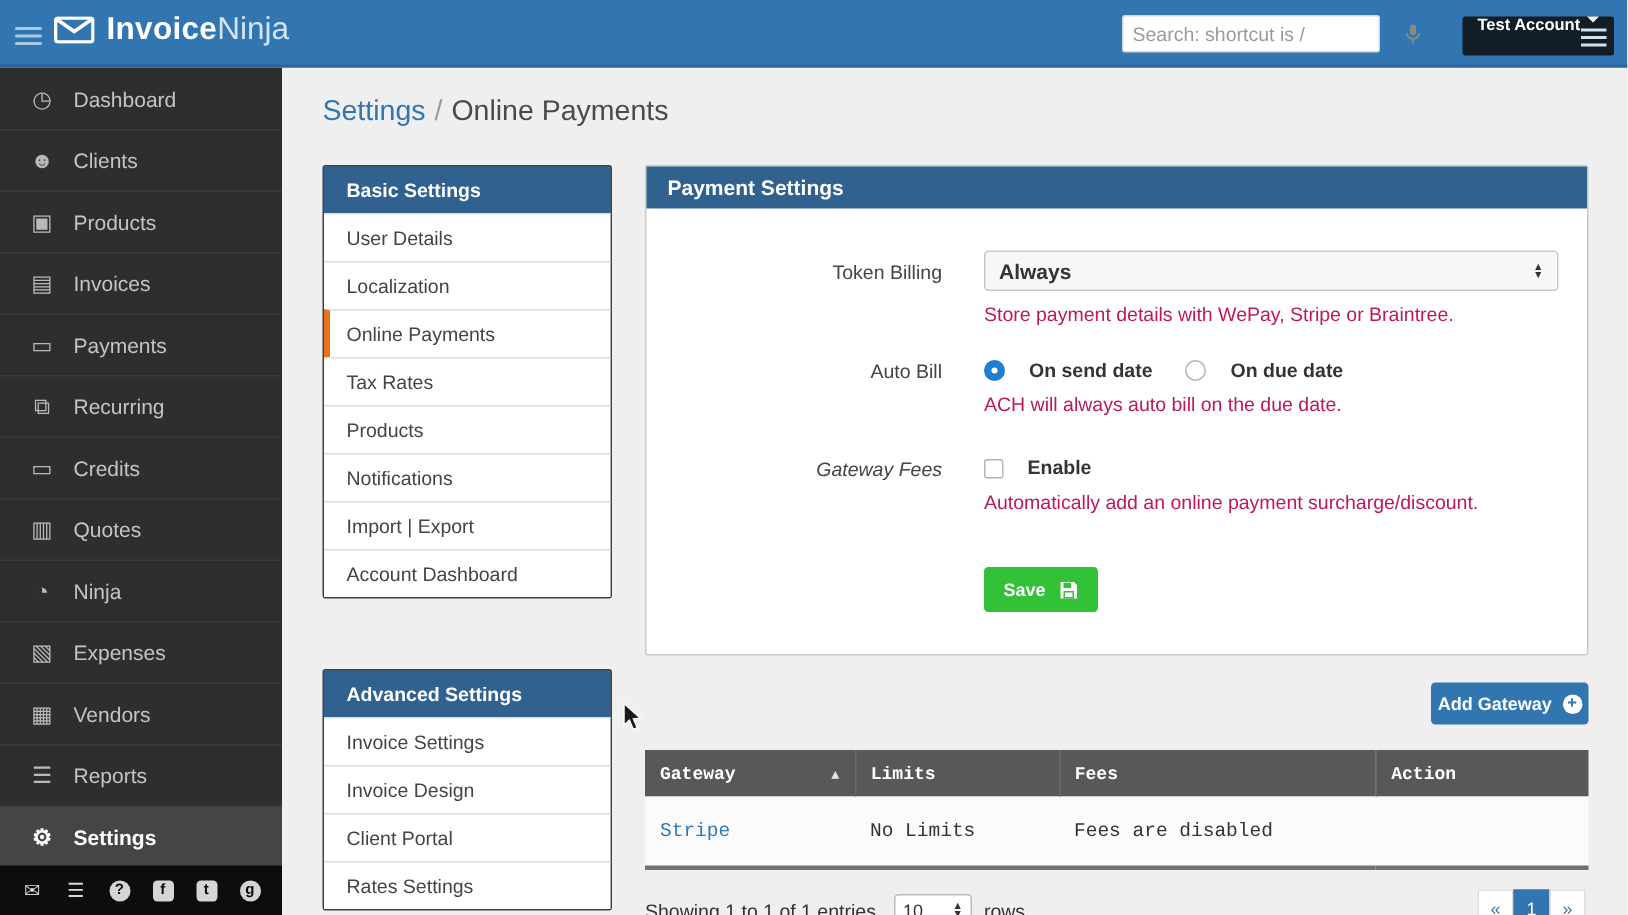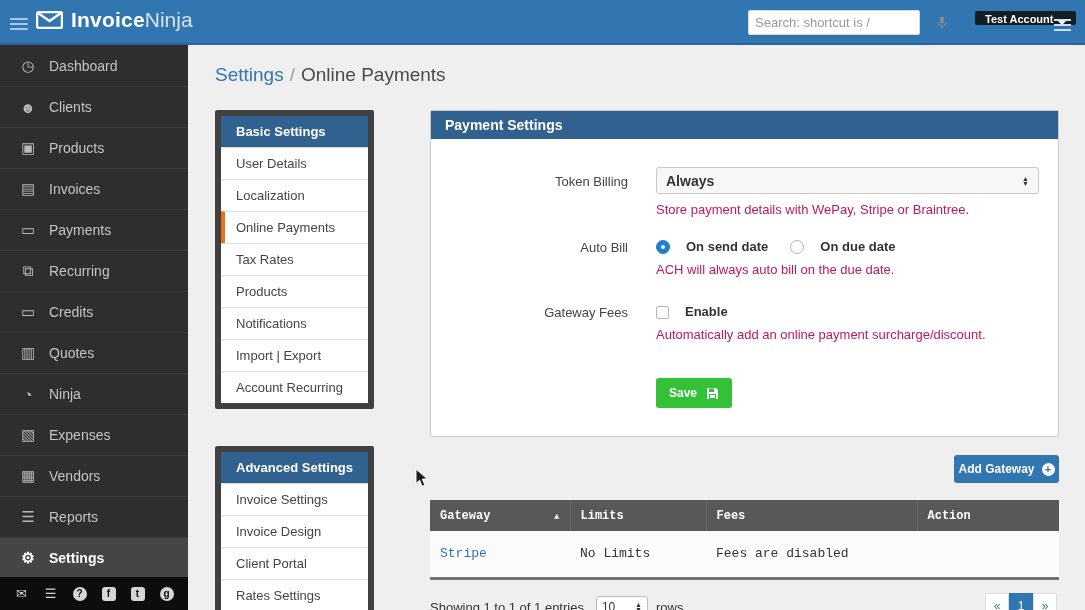--- a/index.html
+++ b/index.html
@@ -12,21 +12,21 @@
   .burger { position:absolute; top:15px; left:10px; width:18px; cursor:pointer; }
   .burger span { display:block; height:2px; margin:3px 0; background:#a9c9e3; border-radius:1px; }
   .brand { position:absolute; top:8px; left:36px; display:flex; align-items:center; }
   .brand svg { margin-right:8px; }
   .brand-bold { color:#ffffff; font-size:21px; font-weight:bold; letter-spacing:.2px; }
   .brand-light { color:#d4e4f1; font-size:21px; font-weight:300; }
   .searchbox { position:absolute; top:10px; left:748px; width:172px; height:25px; background:#fff; border:1px solid #d8d8d8; border-radius:2px; display:flex; align-items:center; }
   .searchbox input { flex:1; border:none; outline:none; font-size:13px; color:#444; padding:0 6px; font-family:"Liberation Sans",sans-serif; background:transparent; }
   .searchbox input::placeholder { color:#9a9a9a; }
   .mic { width:20px; display:flex; justify-content:center; align-items:center; cursor:pointer; }
-  .account-btn { position:absolute; top:11px; left:975px; height:14px; background:#121d26; color:#fff; font-size:11px; font-weight:bold; border:none; border-radius:2px; padding:0 10px; cursor:pointer; display:flex; align-items:flex-end; gap:5px; font-family:"Liberation Sans",sans-serif; }
+  .account-btn { position:absolute; top:11px; left:975px; height:26px; background:#121d26; color:#fff; font-size:11px; font-weight:bold; border:none; border-radius:2px; padding:0 10px; cursor:pointer; display:flex; align-items:flex-start; gap:5px; font-family:"Liberation Sans",sans-serif; }
   .caret-down { display:inline-block; width:0; height:0; border-left:4px solid transparent; border-right:4px solid transparent; border-top:4px solid #fff; }
   .burger-right { position:absolute; top:16px; left:1054px; width:17px; cursor:pointer; }
   .burger-right span { display:block; height:2px; margin:3px 0; background:#cfdfec; }
 
   
   .sidebar { position:absolute; top:45px; left:0; width:188px; height:565px; background:#2e2e2e; }
   .nav-item { height:41px; display:flex; align-items:center; border-top:1px solid #3a3a3a; color:#c4c4c4; font-size:14px; cursor:pointer; }
   .nav-item:first-child { border-top:none; }
   .nav-icon { width:24px; margin-left:16px; margin-right:9px; text-align:center; font-size:15px; color:#b9b9b9; }
   .nav-item.active { background:#454545; color:#ffffff; font-weight:bold; }
@@ -35,21 +35,21 @@
   .foot-icon { color:#d5d5d5; font-size:13px; width:16px; height:16px; display:flex; align-items:center; justify-content:center; cursor:pointer; }
   .foot-badge { background:#d5d5d5; color:#0d0d0d; font-weight:bold; font-size:10px; border-radius:3px; width:14px; height:14px; display:flex; align-items:center; justify-content:center; }
   .foot-badge.round { border-radius:50%; }
 
   
   .breadcrumb { position:absolute; top:64px; left:215px; font-size:19px; }
   .crumb-link { color:#3276b1; text-decoration:none; cursor:pointer; }
   .crumb-sep { color:#9a9a9a; margin:0 6px; }
   .crumb-current { color:#4a4a4a; }
 
-  .menu-card { position:absolute; left:215px; width:159px; background:#737373; border:6px solid #404040; border-radius:2px; }
+  .menu-card { position:absolute; left:215px; width:193px; background:#737373; border:1px solid #404040; border-radius:2px; }
   .menu-card.basic { top:110px; }
   .menu-card.advanced { top:446px; }
   .menu-head { background:#31618f; color:#fff; font-size:13px; font-weight:bold; height:31px; display:flex; align-items:center; padding-left:15px; }
   .menu-item { height:32px; display:flex; align-items:center; padding-left:15px; font-size:13px; color:#444; border-top:1px solid #ddd; cursor:pointer; background:#fff; }
   .menu-item.active { border-left:4px solid #e8731d; padding-left:11px; }
 
   
   .panel { position:absolute; top:110px; left:430px; width:629px; height:327px; background:#fff; border:1px solid #c9c9c9; border-radius:2px; }
   .panel-head { background:#31618f; color:#fff; font-size:14px; font-weight:bold; height:28px; display:flex; align-items:center; padding-left:14px; }
   .form-row { position:absolute; left:0; width:100%; }
@@ -201,21 +201,21 @@
 
   <div class="menu-card basic">
     <div class="menu-head">Basic Settings</div>
     <div class="menu-item">User Details</div>
     <div class="menu-item">Localization</div>
     <div class="menu-item active">Online Payments</div>
     <div class="menu-item">Tax Rates</div>
     <div class="menu-item">Products</div>
     <div class="menu-item">Notifications</div>
     <div class="menu-item">Import | Export</div>
-    <div class="menu-item">Account Recurring</div>
+    <div class="menu-item">Account Dashboard</div>
   </div>
 
   <div class="menu-card advanced">
     <div class="menu-head">Advanced Settings</div>
     <div class="menu-item">Invoice Settings</div>
     <div class="menu-item">Invoice Design</div>
     <div class="menu-item">Client Portal</div>
     <div class="menu-item">Rates Settings</div>
   </div>
 
@@ -243,21 +243,21 @@
           <span class="radio checked"></span>
           <span>On send date</span>
           <span class="radio" style="margin-left:6px;"></span>
           <span>On due date</span>
         </div>
         <div class="help">ACH will always auto bill on the due date.</div>
       </div>
     </div>
 
     <div class="form-row" style="top:193px;">
-      <span class="form-label" style="top:1px;">Gateway Fees</span>
+      <span class="form-label" style="top:1px;font-style:italic;">Gateway Fees</span>
       <div class="form-ctl">
         <div class="radio-row">
           <span class="checkbox"></span>
           <span>Enable</span>
         </div>
         <div class="help">Automatically add an online payment surcharge/discount.</div>
       </div>
     </div>
 
     <button class="save-btn">

